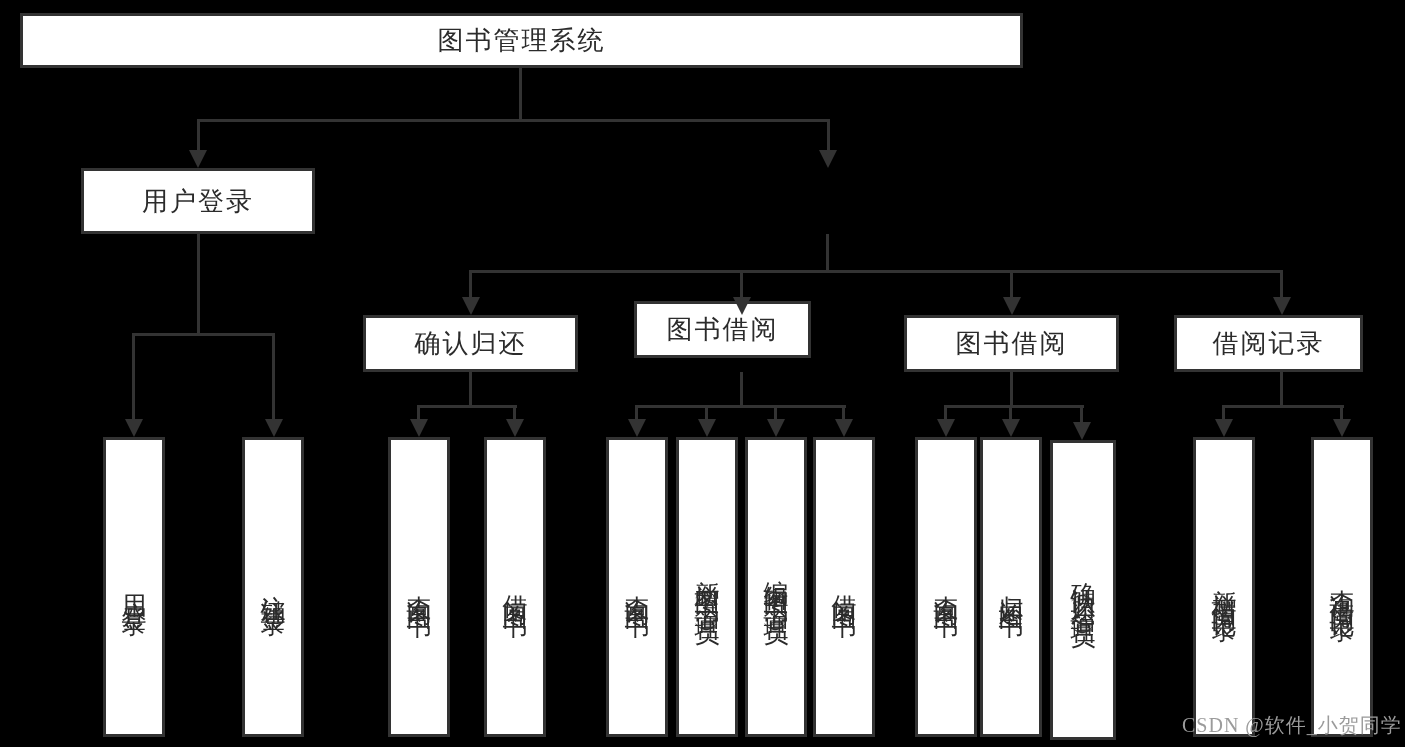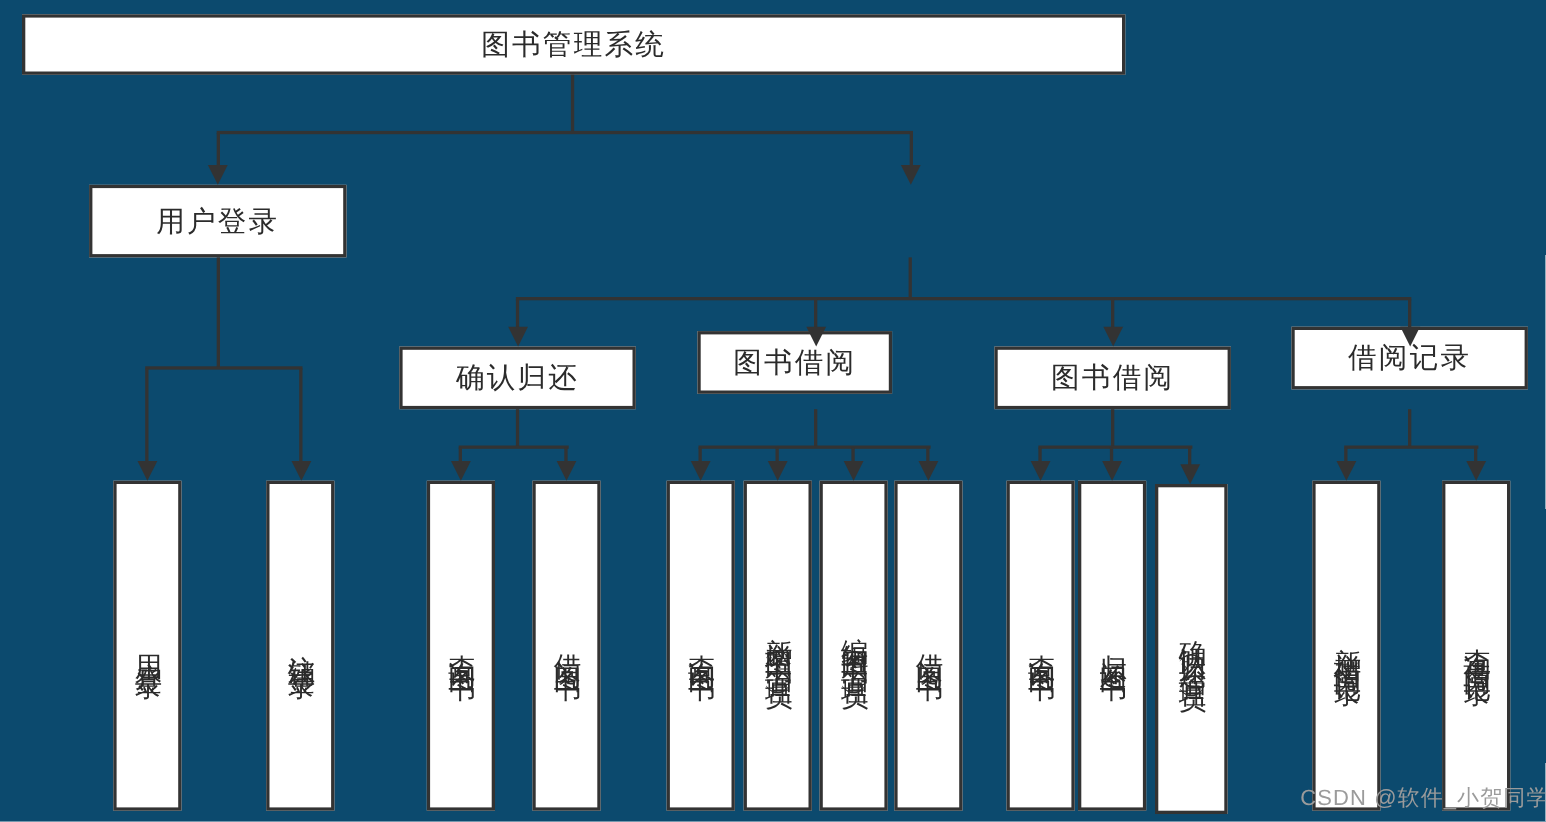--- a/index.html
+++ b/index.html
@@ -1,18 +1,18 @@
 <!DOCTYPE html>
 <html><head>
 <meta charset="utf-8">
 <style>
   html,body{margin:0;padding:0;background:#fff;}
   .canvas{
-    position:relative;width:1405px;height:747px;background:#0c4a6e;overflow:hidden;
-    font-family:Liberation Sans, sans-serif;
+    position:relative;width:1405px;height:747px;background:#000000;overflow:hidden;
+    font-family:Liberation Serif, serif;
   }
   .node{
     position:absolute;box-sizing:border-box;background:#fff;
     border:3px solid #333333;color:#2b2b2b;
     display:flex;align-items:center;justify-content:center;
   }
   .hbox{font-size:26px;letter-spacing:2px;font-weight:400;}
   .vbox{
     writing-mode:vertical-rl;text-orientation:mixed;
     font-size:25px;letter-spacing:6px;line-height:1;
@@ -34,21 +34,21 @@
 
 <div class="canvas">
 
   <div class="node hbox" style="left:20px;top:13px;width:1003px;height:55px">图书管理系统</div>
 
   <div class="node hbox" style="left:81px;top:168px;width:234px;height:66px">用户登录</div>
 
   <div class="node hbox" style="left:363px;top:315px;width:215px;height:57px">确认归还</div>
   <div class="node hbox" style="left:634px;top:301px;width:177px;height:57px">图书借阅</div>
   <div class="node hbox" style="left:904px;top:315px;width:215px;height:57px">图书借阅</div>
-  <div class="node hbox" style="left:1174px;top:297px;width:215px;height:57px">借阅记录</div>
+  <div class="node hbox" style="left:1174px;top:315px;width:189px;height:57px">借阅记录</div>
 
   <div class="node vbox" style="left:103px;top:437px;width:62px;height:300px">用户登录</div>
   <div class="node vbox" style="left:242px;top:437px;width:62px;height:300px">注销登录</div>
 
   <div class="node vbox" style="left:388px;top:437px;width:62px;height:300px">查询图书</div>
   <div class="node vbox" style="left:484px;top:437px;width:62px;height:300px">借阅图书</div>
 
   <div class="node vbox" style="left:606px;top:437px;width:62px;height:300px">查询图书</div>
   <div class="node vbox" style="left:676px;top:437px;width:62px;height:300px">新增图书（管理员）</div>
   <div class="node vbox" style="left:745px;top:437px;width:62px;height:300px">编辑图书（管理员）</div>

